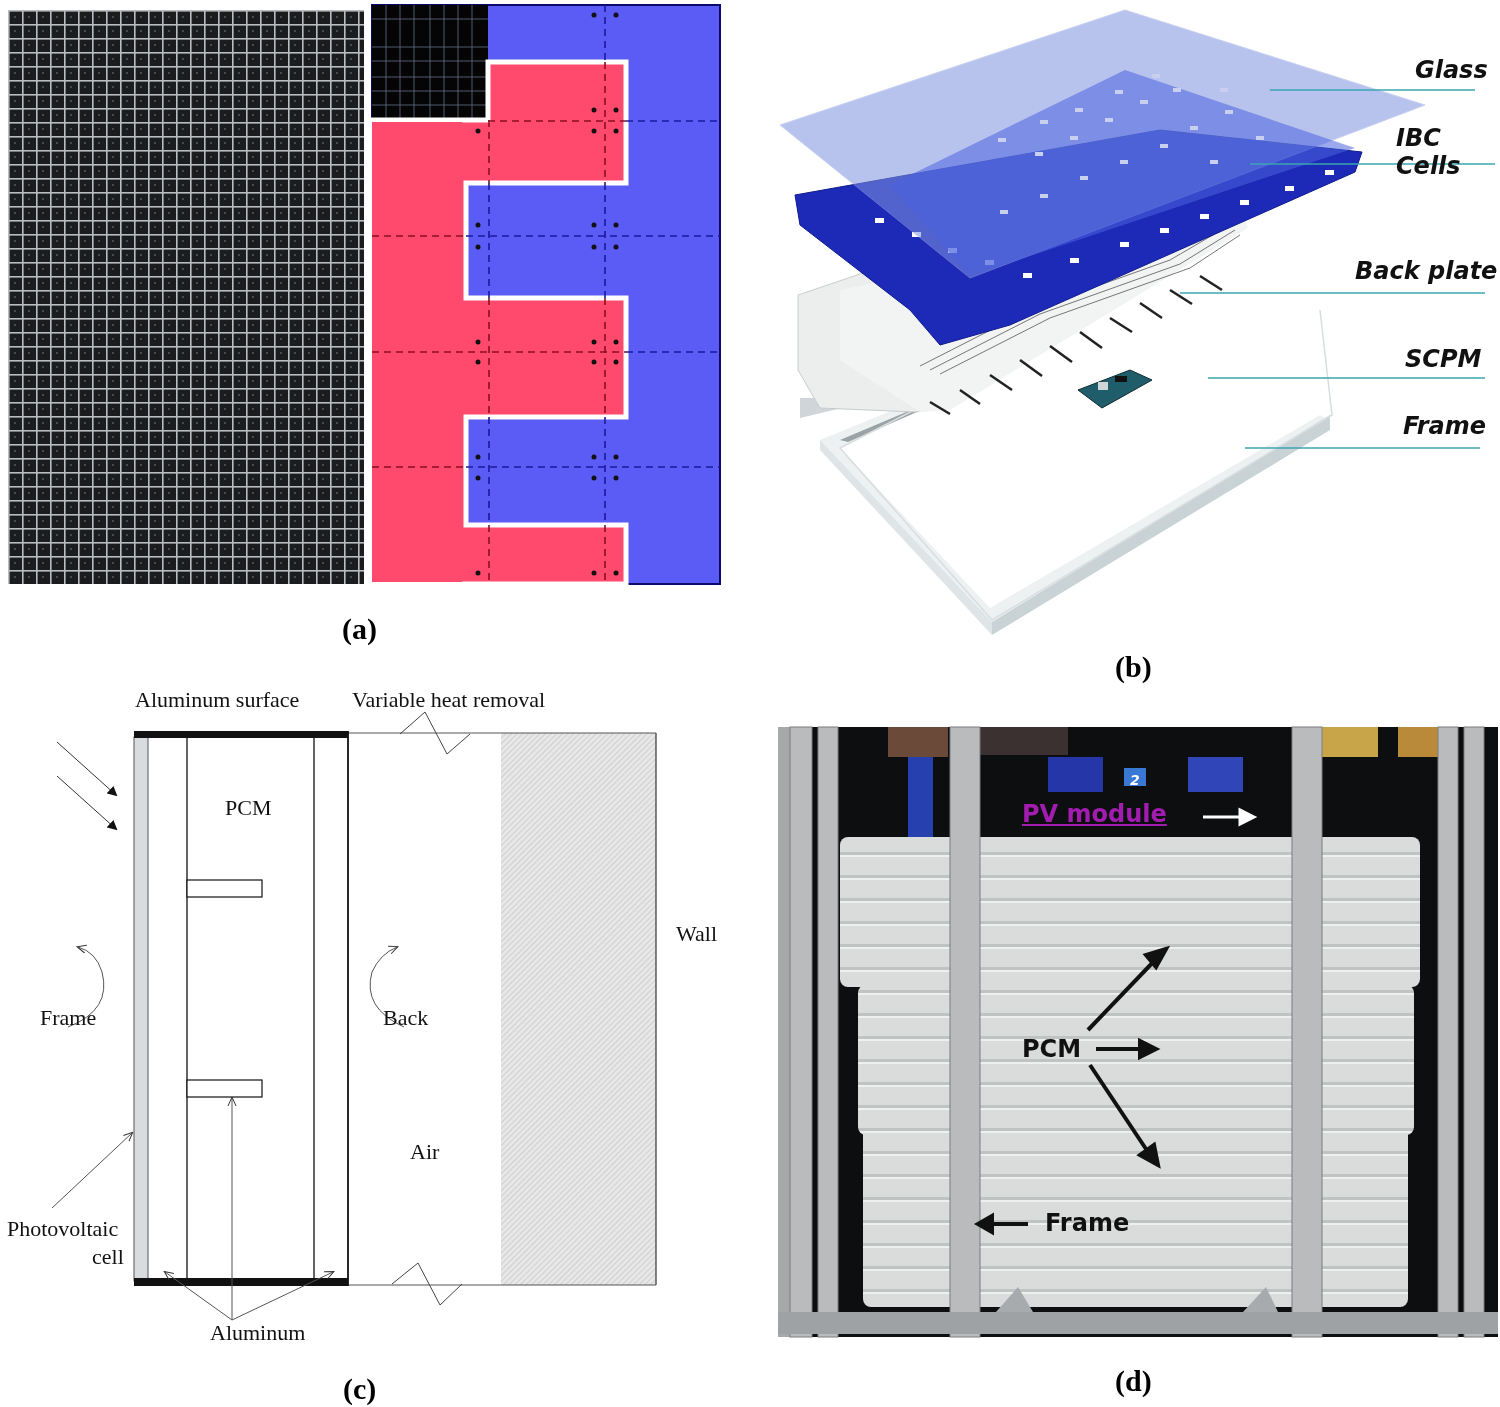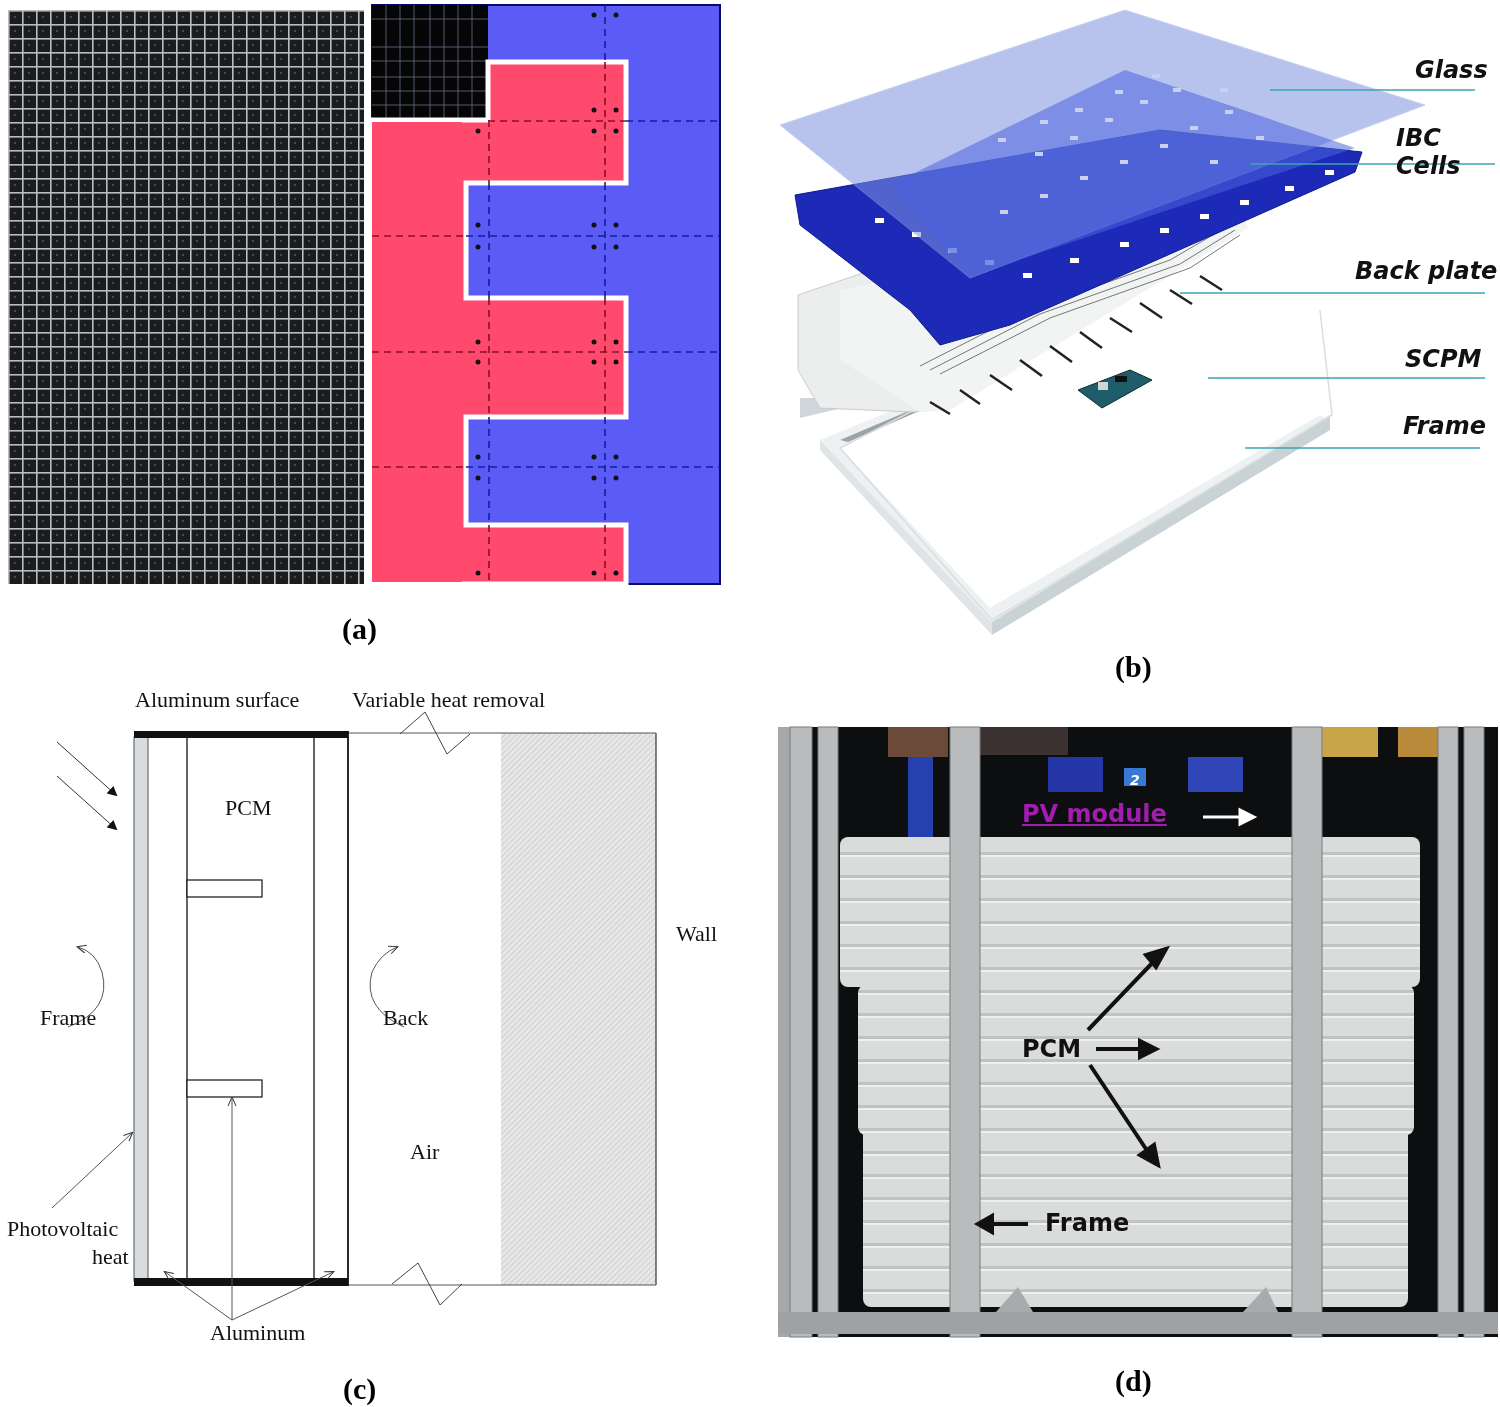--- a/index.html
+++ b/index.html
@@ -259,21 +259,21 @@
   </svg>
 
   <div class="label-serif" style="left:135px;top:687px;">Aluminum surface</div>
   <div class="label-serif" style="left:352px;top:687px;">Variable heat removal</div>
   <div class="label-serif" style="left:225px;top:795px;">PCM</div>
   <div class="label-serif" style="left:40px;top:1005px;">Frame</div>
   <div class="label-serif" style="left:383px;top:1005px;">Back</div>
   <div class="label-serif" style="left:410px;top:1139px;">Air</div>
   <div class="label-serif" style="left:676px;top:921px;">Wall</div>
   <div class="label-serif" style="left:7px;top:1216px;text-align:center;">Photovoltaic</div>
-  <div class="label-serif" style="left:92px;top:1244px;">heat</div>
+  <div class="label-serif" style="left:92px;top:1244px;">cell</div>
   <div class="label-serif" style="left:210px;top:1320px;">Aluminum</div>
 
   <div class="caption" style="left:343px;top:1372px;">(c)</div>
 </div>
 
 <div>
   <svg class="abs" style="left:778px;top:727px;" width="720" height="610">
     <defs>
       <pattern id="ridges" width="40" height="23" patternUnits="userSpaceOnUse">
         <rect width="40" height="23" fill="#d9dcdb"></rect>

